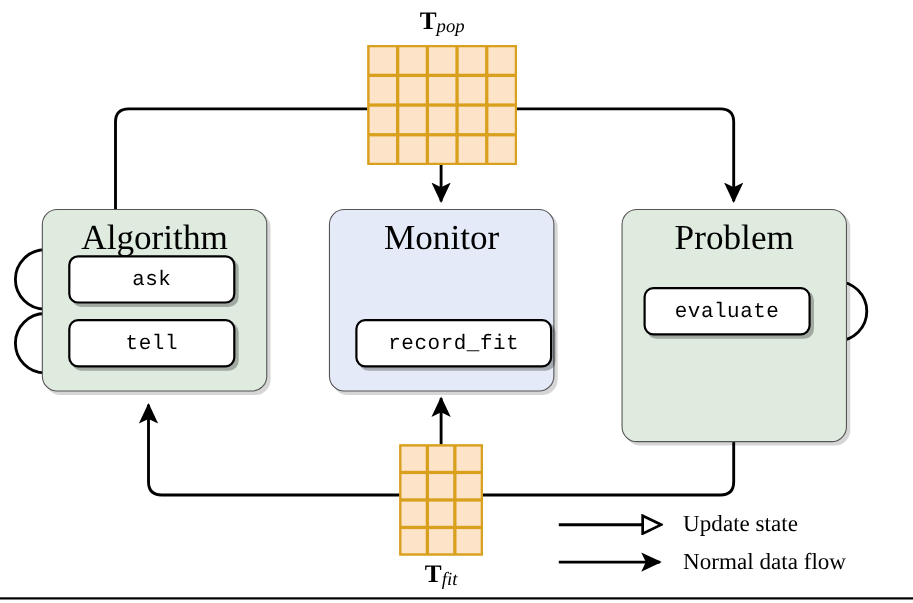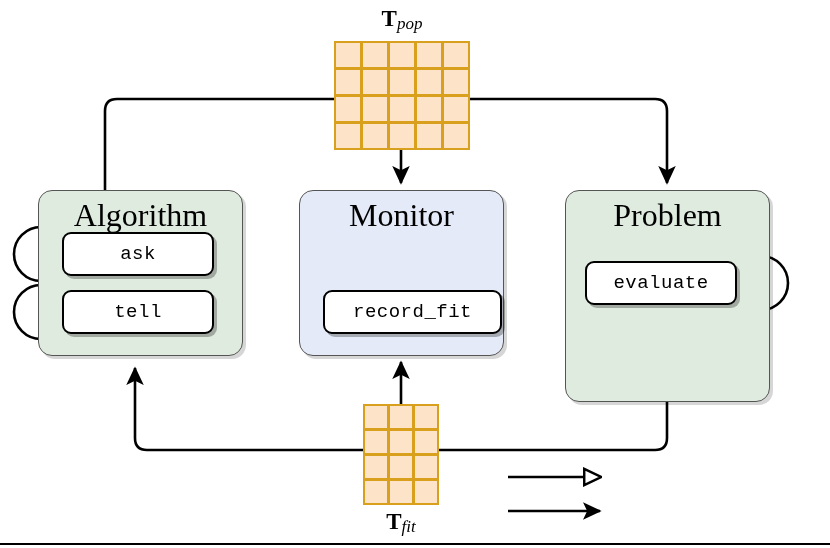--- a/index.html
+++ b/index.html
@@ -136,15 +136,17 @@
   <div class="comp comp-blue" style="left:299px;top:190px;width:205px;height:166px;">
     <div class="title">Monitor</div>
   </div>
   <div class="method" style="left:323px;top:290px;width:179px;height:44px;">record_fit</div>
 
   <div class="comp comp-green" style="left:565px;top:190px;width:205px;height:212px;">
     <div class="title">Problem</div>
   </div>
   <div class="method" style="left:585px;top:261px;width:152px;height:44px;">evaluate</div>
 
+  <div class="legend" style="left:621px;top:464px;">Update state</div>
+  <div class="legend" style="left:621px;top:498px;">Normal data flow</div>
 
   <div class="rule" style="top:543px;"></div>
 </div>
 
 </body></html>

